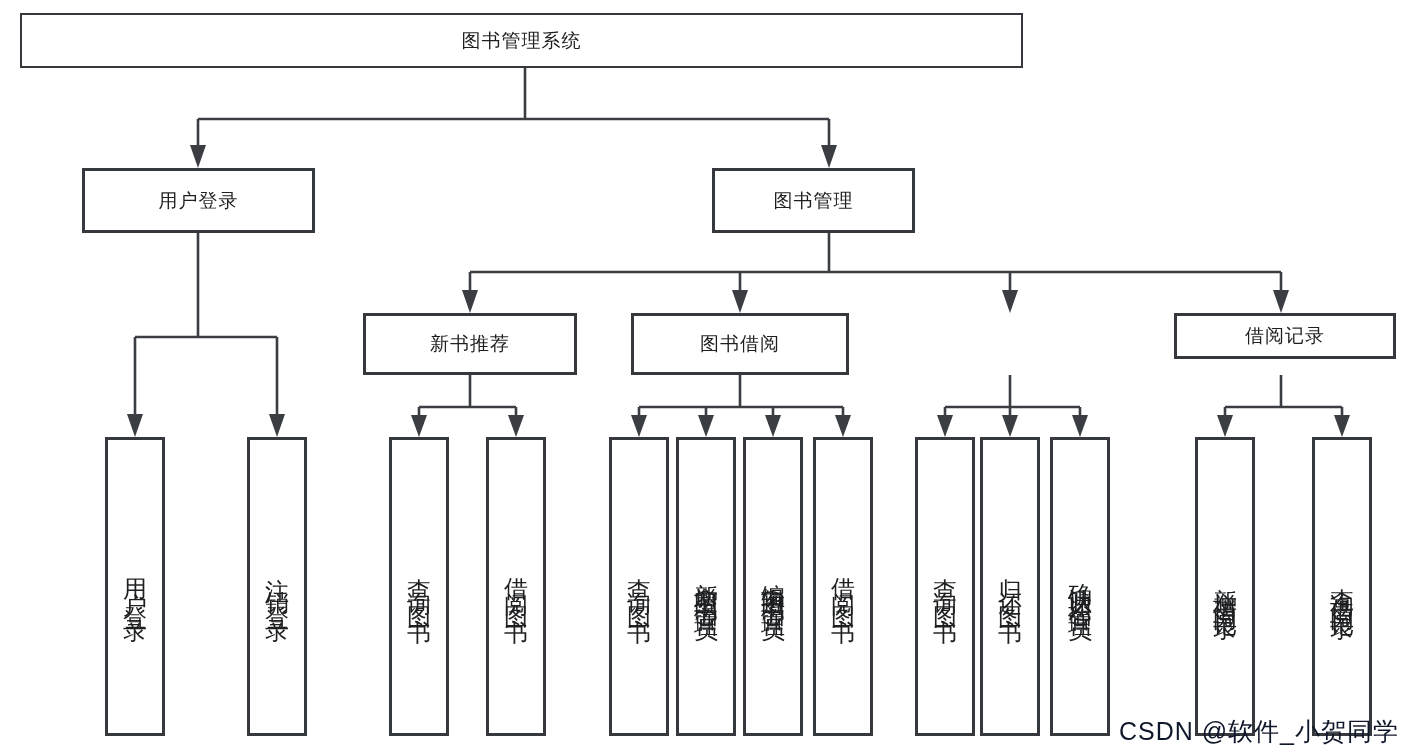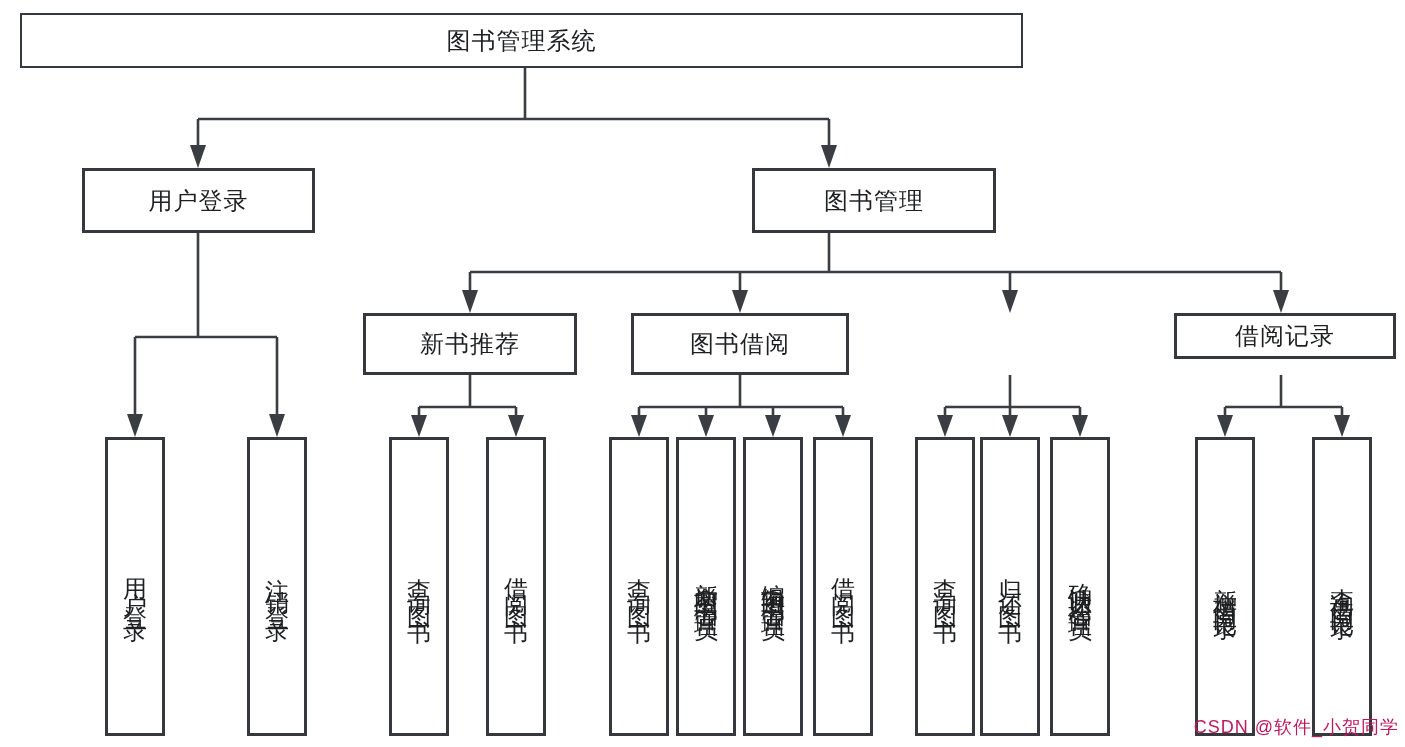--- a/index.html
+++ b/index.html
@@ -19,38 +19,38 @@
   .hbox, .vbox {
     position: absolute;
     box-sizing: border-box;
     border: 3px solid #35383d;
     background: #ffffff;
     display: flex;
     align-items: center;
     justify-content: center;
     color: #1d1f21;
   }
-  .hbox { font-size: 24px; letter-spacing: 1px; text-align: center; }
+  .hbox { font-size: 19px; letter-spacing: 1px; text-align: center; }
   .root-box { border-width: 2.5px; }
   .vtext {
     writing-mode: vertical-rl;
     text-orientation: mixed;
     font-size: 24px;
     color: #1d1f21;
     line-height: 1;
   }
   .ls-wide  { letter-spacing: 14px; }
   .ls-mid   { letter-spacing: 6px; }
   .ls-tight { letter-spacing: 5px; }
   .watermark {
     position: absolute;
     right: 6px;
     top: 715px;
-    font-size: 18px;
-    color: #be185d;
+    font-size: 25px;
+    color: #0f172a;
     letter-spacing: 1px;
     z-index: 5;
     white-space: nowrap;
   }
 </style>
 </head>
 <body>
 
 <div class="canvas">
 
@@ -94,21 +94,21 @@
     </g>
   </svg>
 
   <div class="hbox root-box" style="left:20px;top:13px;width:1003px;height:55px">
     <span>图书管理系统</span>
   </div>
 
   <div class="hbox" style="left:82px;top:168px;width:233px;height:65px">
     <span>用户登录</span>
   </div>
-  <div class="hbox" style="left:752px;top:168px;width:244px;height:65px">
+  <div class="hbox" style="left:712px;top:168px;width:203px;height:65px">
     <span>图书管理</span>
   </div>
 
   <div class="hbox" style="left:631px;top:313px;width:218px;height:62px">
     <span>图书借阅</span>
   </div>
   <div class="hbox" style="left:363px;top:313px;width:214px;height:62px">
     <span>新书推荐</span>
   </div>
   <div class="hbox" style="left:1174px;top:313px;width:222px;height:46px">

